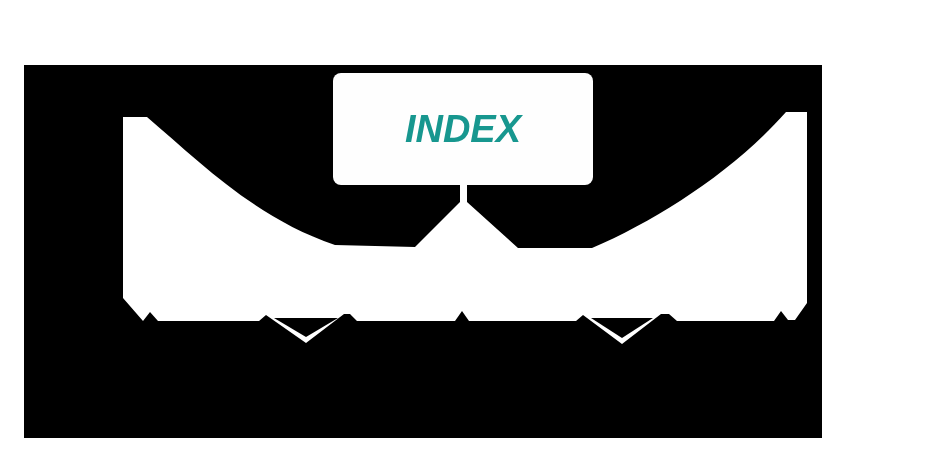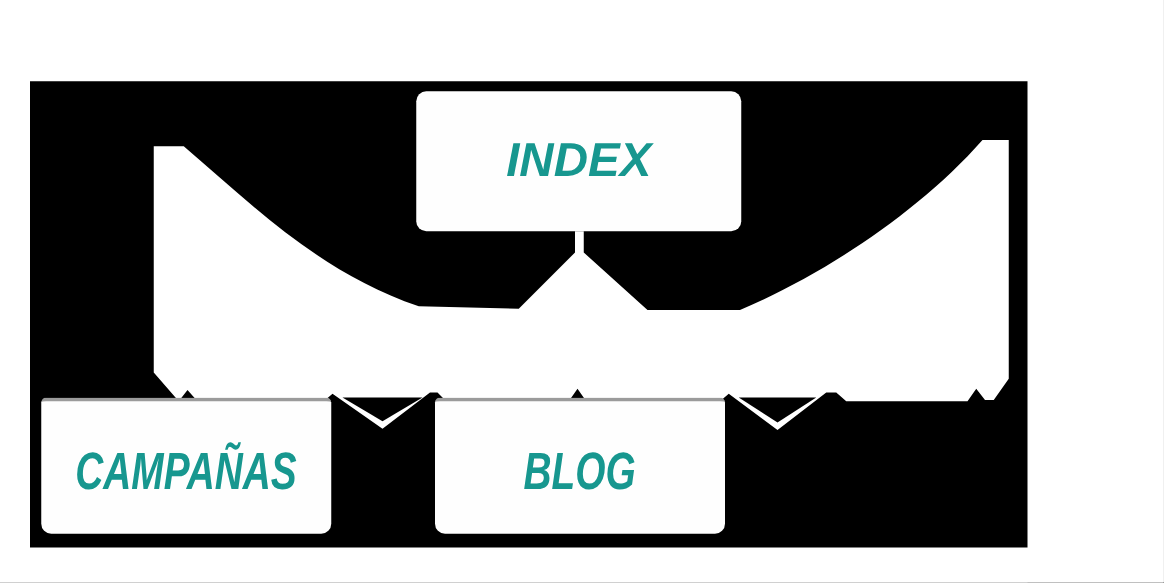--- a/index.html
+++ b/index.html
@@ -71,22 +71,16 @@
          L158,321 L150,312 L143,321
          L123,298 Z"></path>
     <polygon fill="#000000" points="274,318 338,318 306,337"></polygon>
     <polygon fill="#000000" points="591,318 653,318 622,338"></polygon>
   </svg>
 
   <div class="node node-root">
     <span class="label">INDEX</span>
   </div>
 
-  <div class="node node-child node-campanas">
-    <span class="label">CAMPAÑAS</span>
-  </div>
 
-  <div class="node node-child node-blog">
-    <span class="label">BLOG</span>
-  </div>
 
 
 </div>
 
 </body></html>

